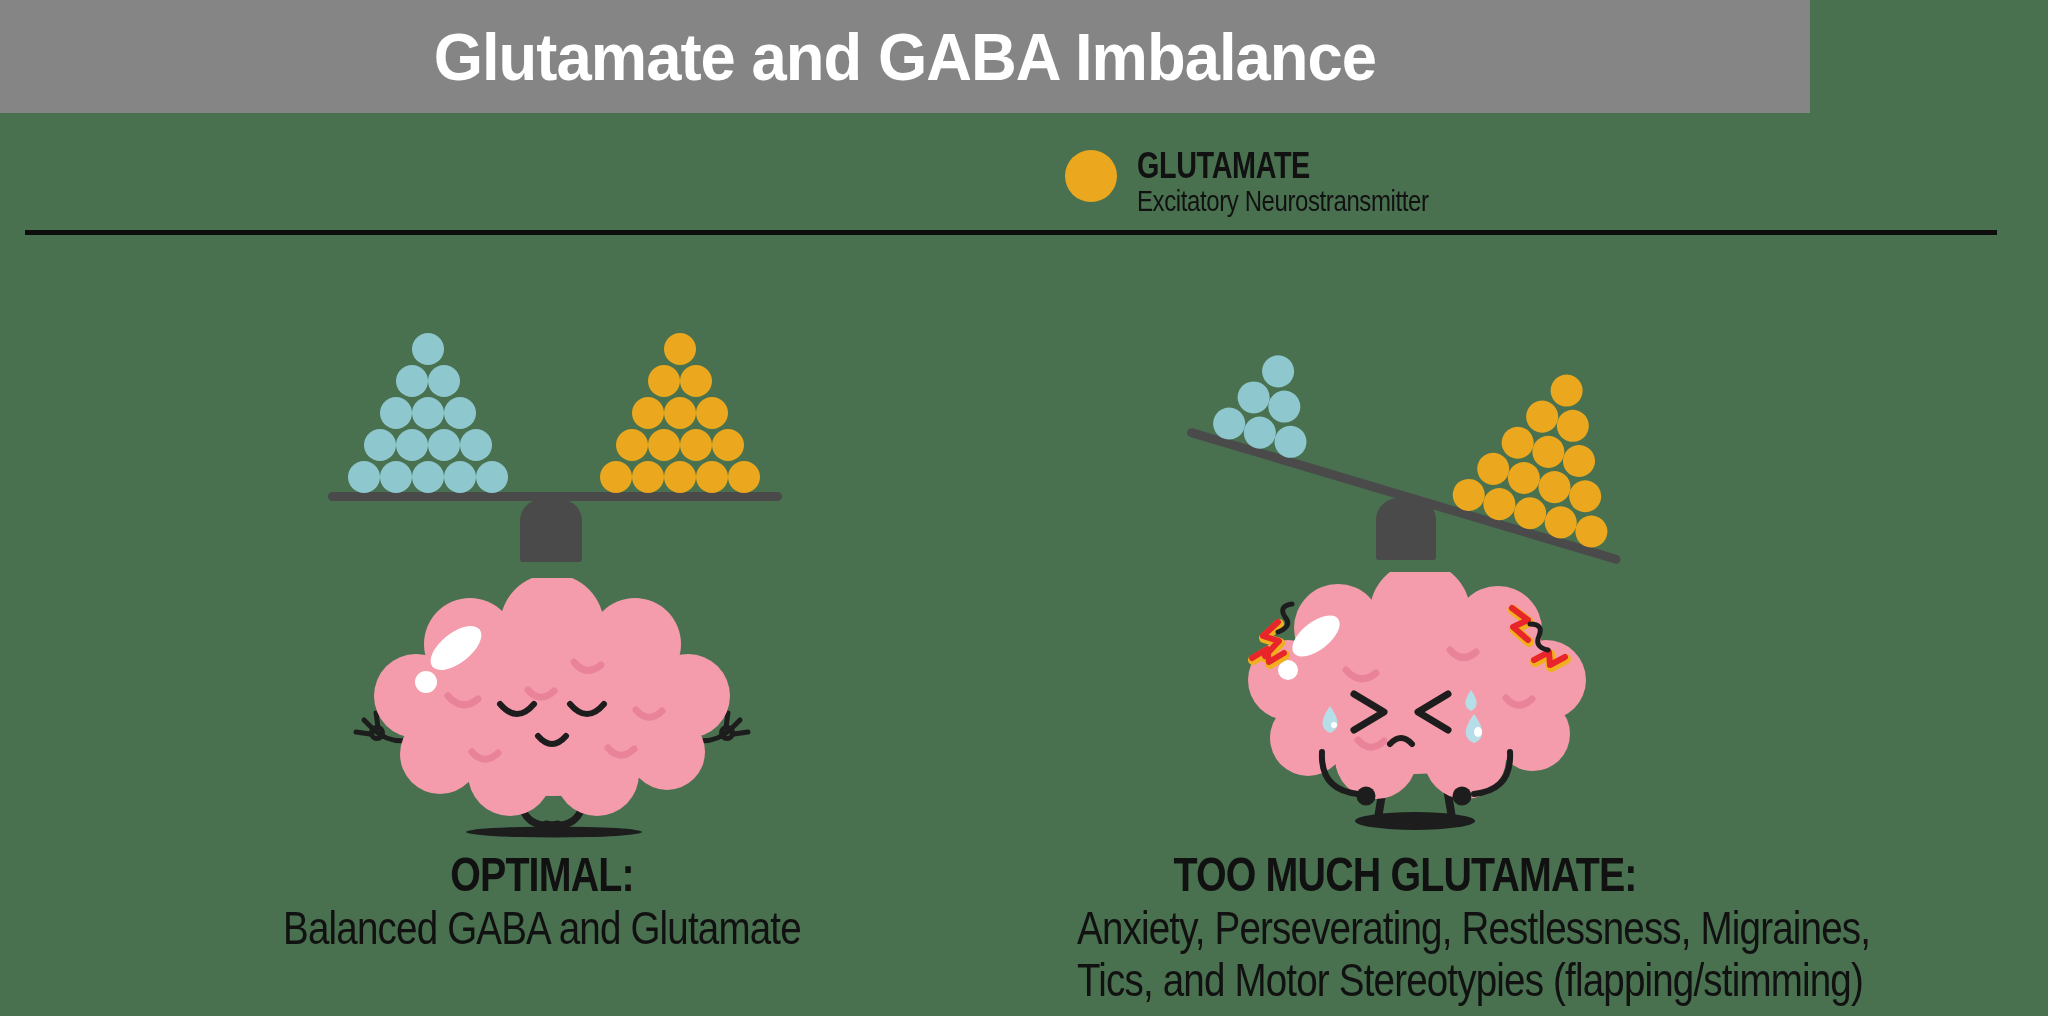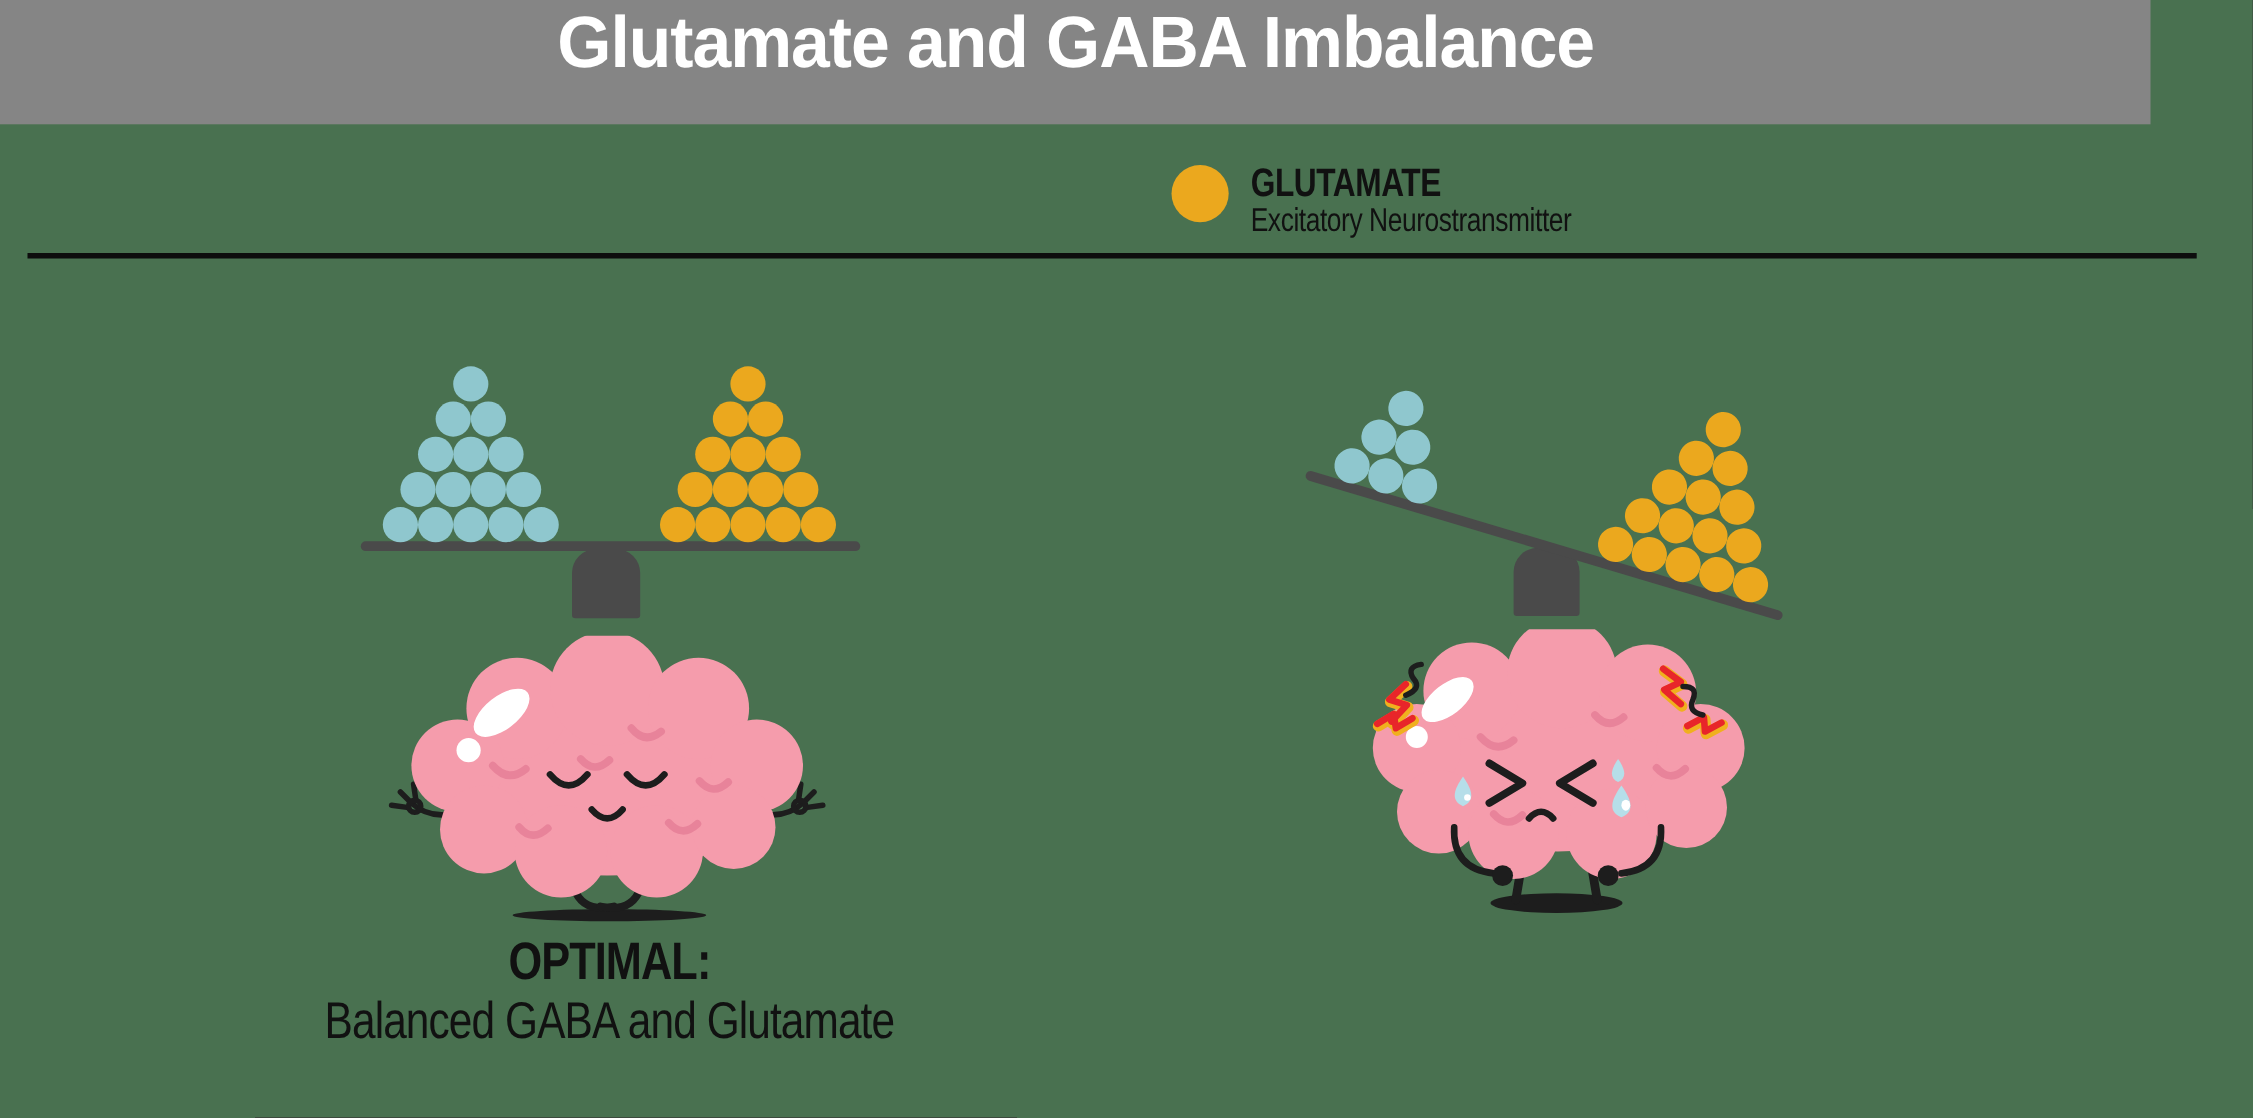--- a/index.html
+++ b/index.html
@@ -3,22 +3,22 @@
 <meta charset="utf-8">
 <style>
   html,body{margin:0;padding:0;background:#333;}
   .stage{
     position:relative;width:2048px;height:1016px;overflow:hidden;
     background:var(--background,#497150);
     font-family:"Liberation Sans","DejaVu Sans",sans-serif;
     color:var(--text,#111);
   }
   
-  .header-bar{position:absolute;left:0;top:0;width:1955px;height:113px;
-    background:var(--header_bar,#858585);display:flex;align-items:flex-start;justify-content:center;}
+  .header-bar{position:absolute;left:0;top:0;width:1810px;height:113px;
+    background:var(--header_bar,#858585);display:flex;align-items:center;justify-content:center;}
   .header-bar h1{margin:0;font-size:66px;font-weight:bold;letter-spacing:-1px;
     color:var(--header_text,#fff);transform:scaleX(.96);}
   
   .legend-item{position:absolute;top:148px;display:flex;}
   .legend-item .swatch{width:52px;height:52px;border-radius:50%;flex:none;margin-top:2px;}
   .legend-text{margin-left:20px;transform:scaleX(.8);transform-origin:0 0;white-space:nowrap;}
   .legend-title{font-size:36px;font-weight:bold;line-height:36px;letter-spacing:-.5px;}
   .legend-sub{font-size:30px;line-height:33px;letter-spacing:-.5px;}
   .divider{position:absolute;left:25px;top:230px;width:1972px;height:5px;background:var(--divider,#0d0d0d);}
   
@@ -50,21 +50,21 @@
   .tear{fill:var(--tear_blue,#b6dee9);}
   .tear-shine{fill:#fff;}
   .zap{stroke:var(--stress_red,#e8252a);stroke-width:6;fill:none;stroke-linecap:round;stroke-linejoin:round;}
   .zap-under{stroke:var(--stress_yellow,#f0b01e);stroke-width:10;fill:none;stroke-linecap:round;stroke-linejoin:round;}
   .squig-black{stroke:var(--limb_black,#1d1d1d);stroke-width:5;fill:none;stroke-linecap:round;}
   
   .caption{position:absolute;top:848px;width:800px;text-align:center;}
   .caption-inner{transform:scaleX(.82);transform-origin:50% 0;white-space:nowrap;}
   .caption-title{font-size:48px;font-weight:bold;line-height:54px;letter-spacing:-1px;}
   .caption-line{font-size:47px;line-height:52px;letter-spacing:-1px;}
-  .caption-optimal{left:154px;}
+  .caption-optimal{left:142px;}
   .caption-stressed{left:1005px;}
 </style>
 </head>
 <body>
 
 <div class="stage">
 
   <div class="header-bar">
     <h1>Glutamate and GABA Imbalance</h1>
   </div>
@@ -287,14 +287,21 @@
       <path class="zap-under" d="M317 90 l 15 -8 l 1 13 l 15 -8"></path>
       <path class="zap" d="M60 50 l -15 14 l 16 5 l -14 15"></path>
       <path class="zap" d="M34 86 l 15 -9 l 2 13 l 15 -9"></path>
       <path class="zap" d="M294 36 l 16 12 l -15 7 l 15 13"></path>
       <path class="zap" d="M316 88 l 15 -8 l 1 13 l 15 -8"></path>
       <path class="squig-black" d="M74 32 q -14 2 -7 13 q 8 9 -7 15"></path>
       <path class="squig-black" d="M312 52 q 14 0 9 12 q -5 11 9 14"></path>
     </g>
   </svg>
 
+  <div class="caption caption-stressed">
+    <div class="caption-inner">
+      <div class="caption-title">TOO MUCH GLUTAMATE:</div>
+      <div class="caption-line">Anxiety, Perseverating, Restlessness, Migraines,</div>
+      <div class="caption-line">Tics, and Motor Stereotypies (flapping/stimming)</div>
+    </div>
+  </div>
 
 </div>
 
 </body></html>

